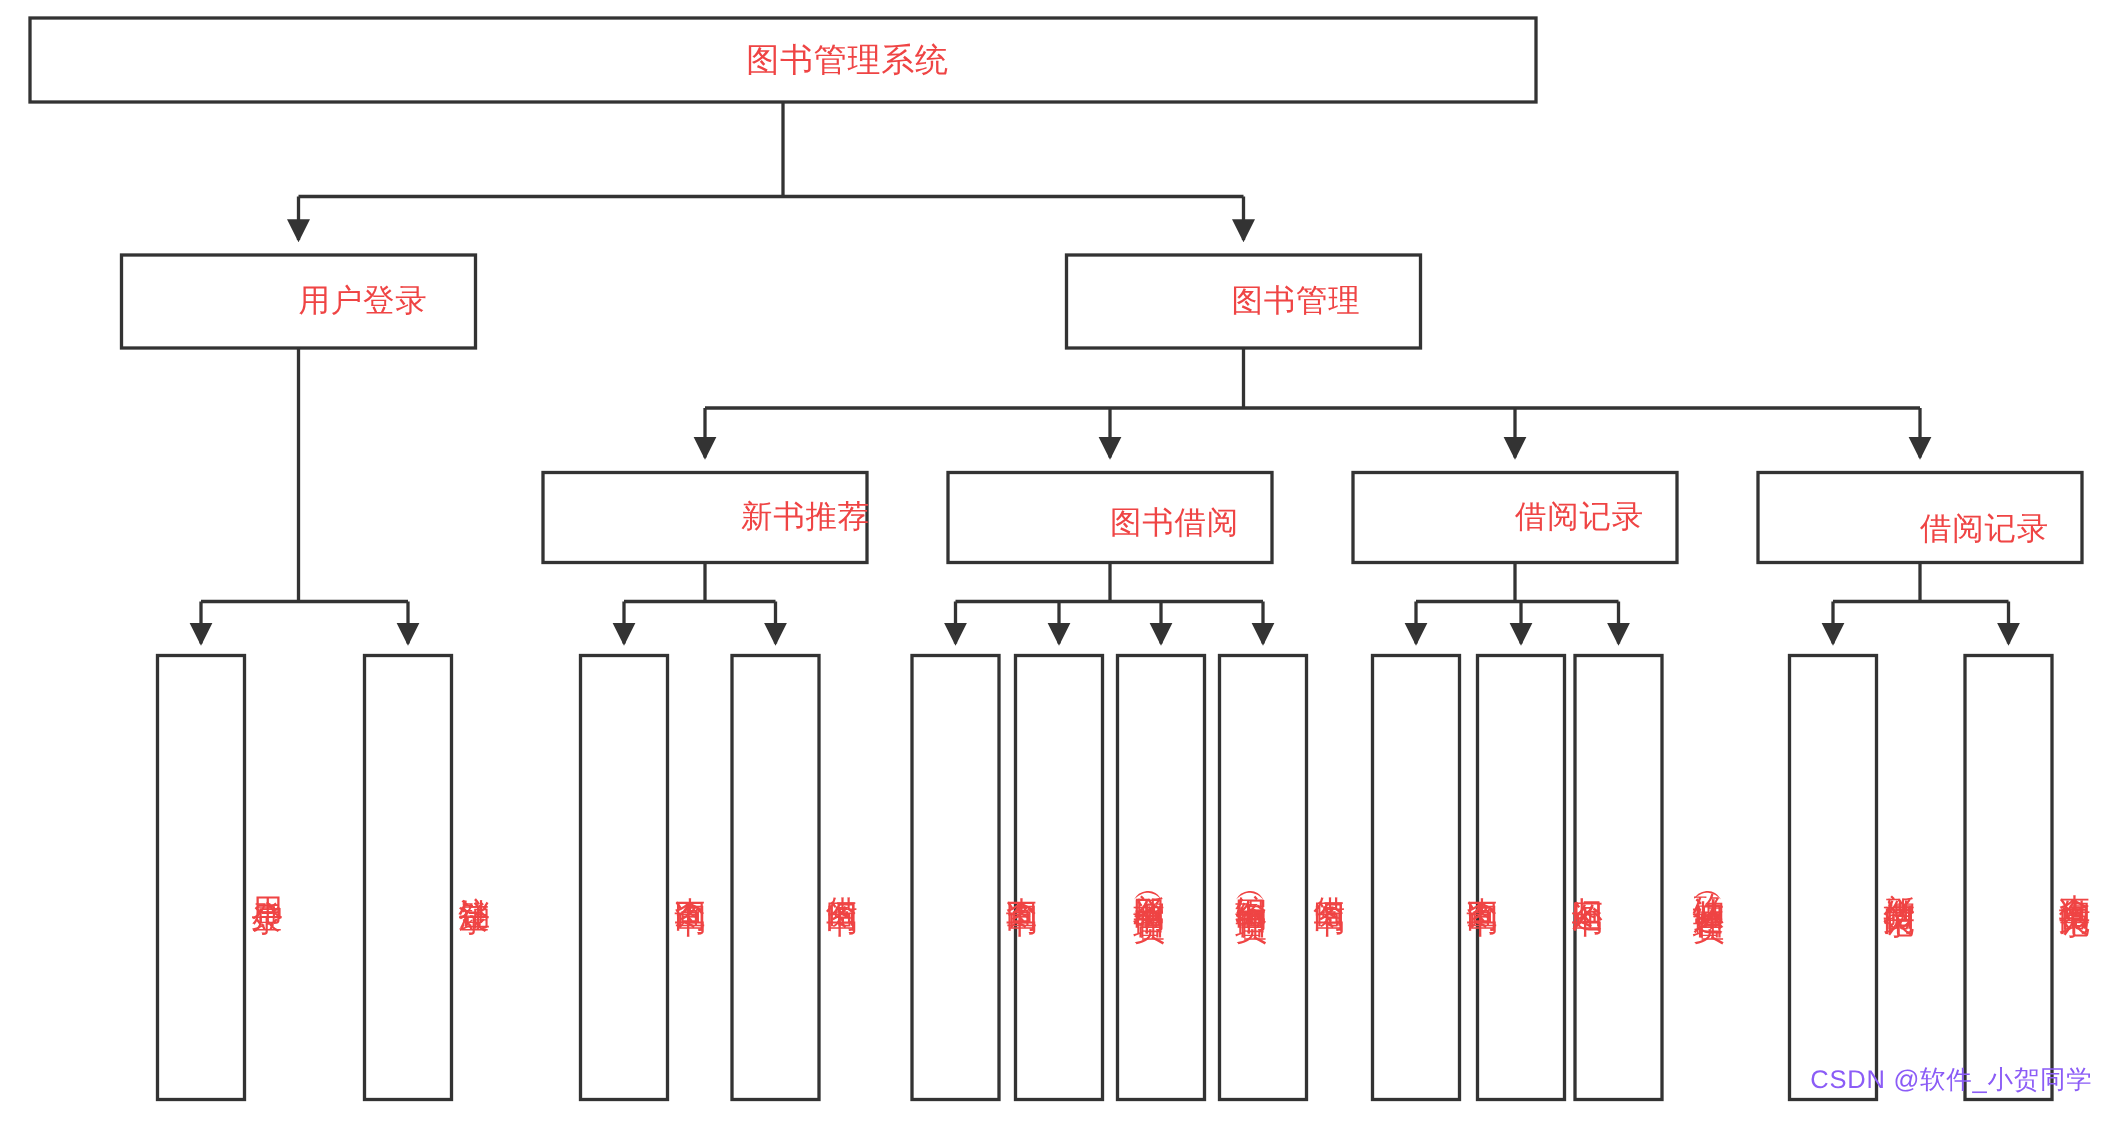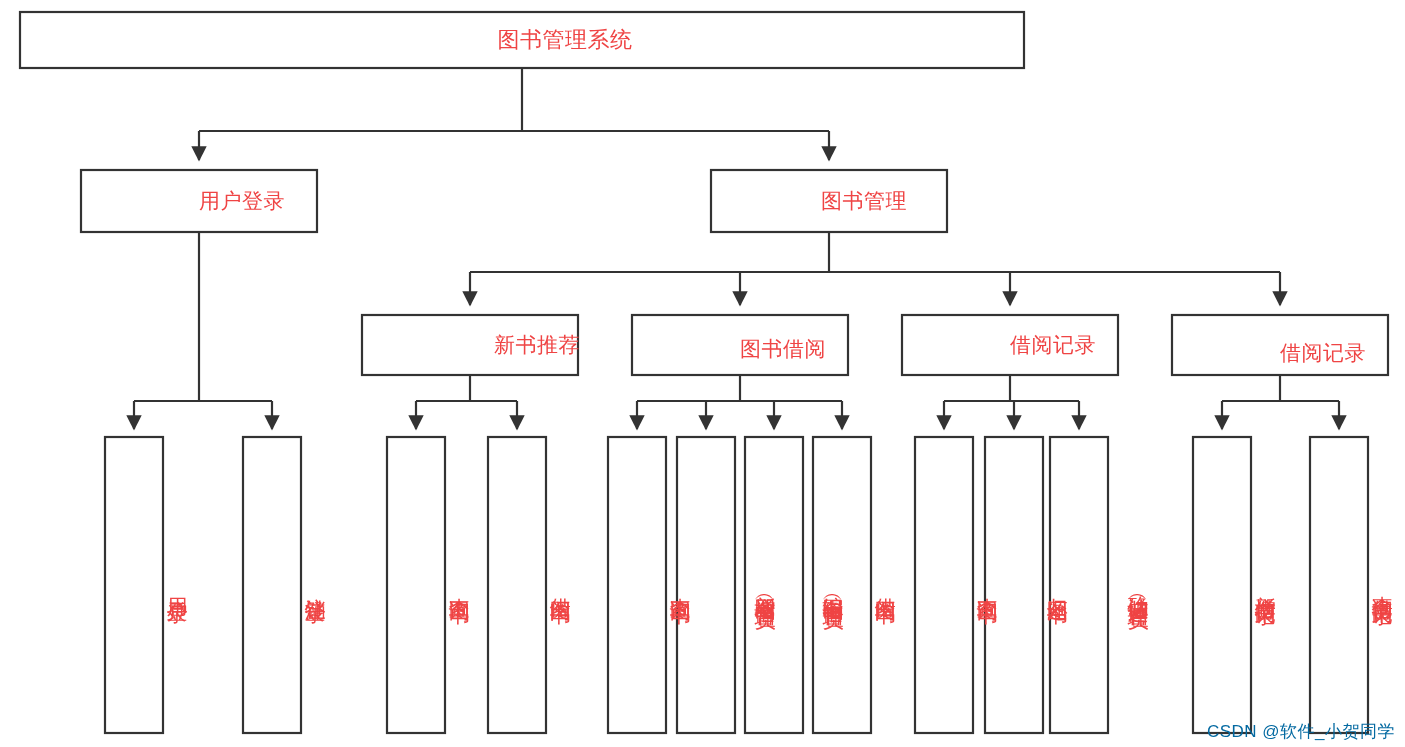--- a/index.html
+++ b/index.html
@@ -64,23 +64,23 @@
     letter-spacing: 2px;
     line-height: 1.25;
     white-space: nowrap;
   }
   .node-label.root {
     font-size: 22px;
   }
   .watermark {
     position: absolute;
     right: 10px;
-    bottom: 4px;
+    bottom: 16px;
     font-size: 17px;
-    color: #0369a1;
+    color: #8b5cf6;
     font-family: "Liberation Sans", "DejaVu Sans", sans-serif;
     letter-spacing: 0.5px;
     white-space: nowrap;
   }
 </style>
 </head>
 <body>
 
 <div id="canvas">
 

